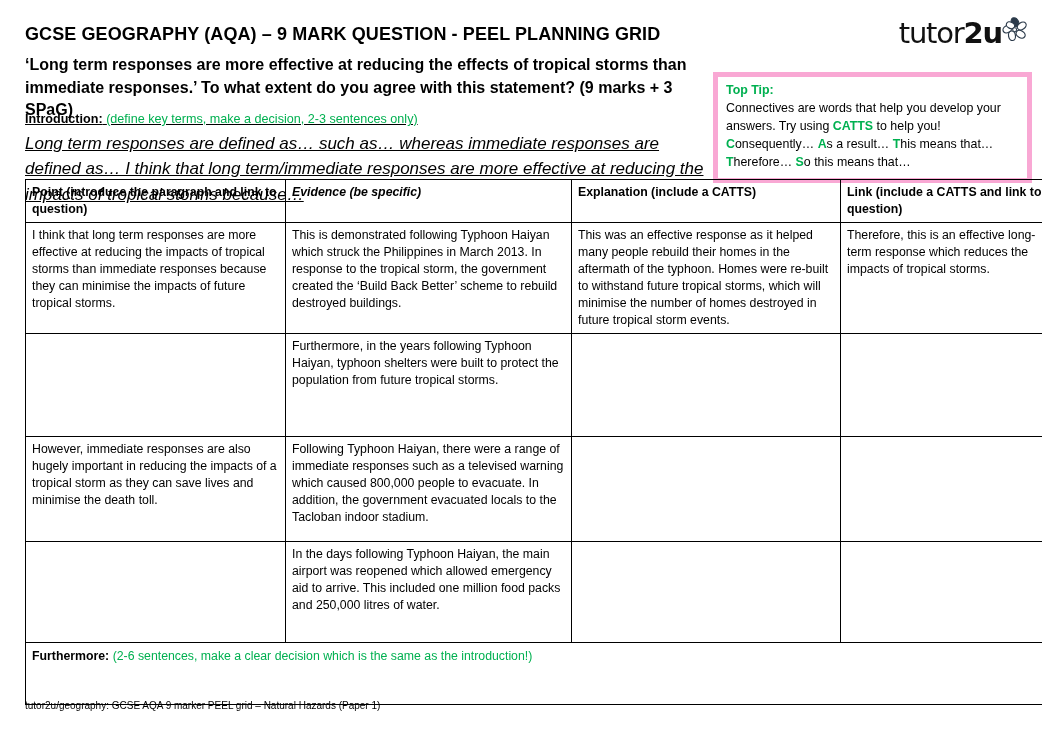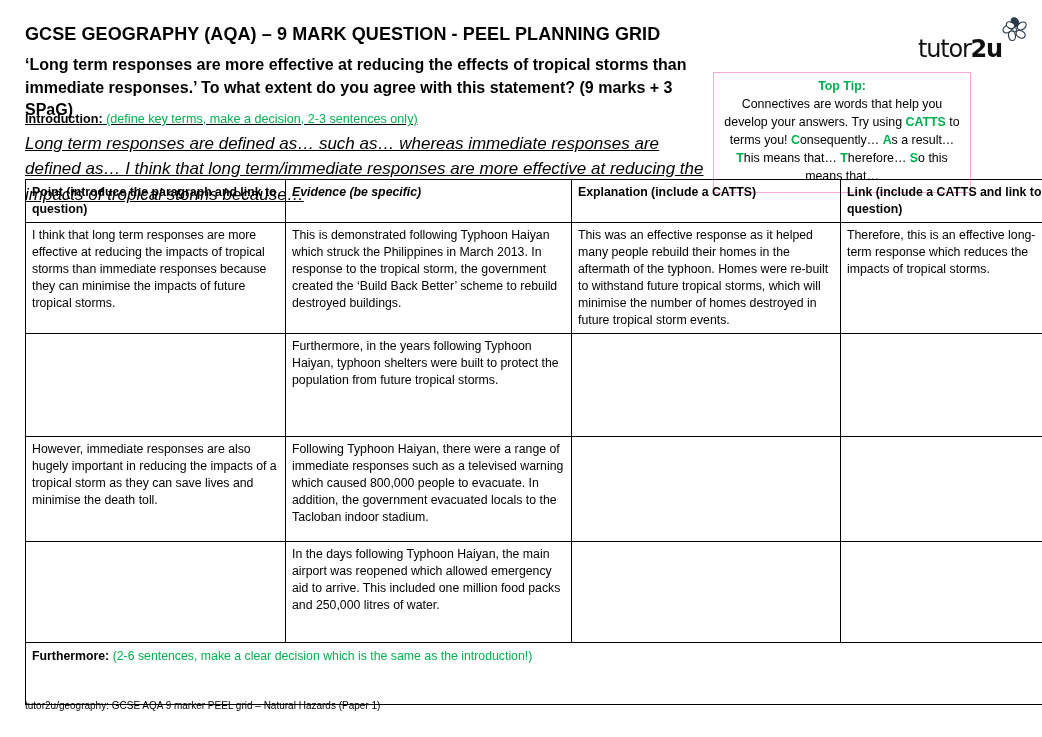--- a/index.html
+++ b/index.html
@@ -49,26 +49,25 @@
     right: 8px;
     top: 14px;
     width: 148px;
     height: 48px;
   }
   .logo-word {
     position: absolute;
     right: 32px;
     top: 0px;
     font-family: "DejaVu Sans", sans-serif;
-    font-size: 24px;
+    font-size: 29px;
     line-height: 38px;
     letter-spacing: -1.2px;
     color: #111111;
     font-weight: 400;
-    margin-top: 16px;
   }
   .logo-word b { font-weight: 700; }
   .flower {
     position: absolute;
     right: 4px;
     top: 0px;
     width: 30px;
     height: 30px;
   }
 
@@ -90,27 +89,26 @@
     line-height: 1.5;
     margin-top: 1px;
   }
   .u { text-decoration: underline; }
 
   
   .tip {
     position: absolute;
     left: 713px;
     top: 72px;
-    width: 258px;
+    width: 319px;
     box-sizing: border-box;
-    border: 1px solid #f9a8d4;
+    border: 5px solid #f9a8d4;
     padding: 5px 8px 6px 8px;
     font-size: 12.4px;
     line-height: 1.45;
-    text-align: center;
   }
   .tip-title {
     color: #00B050;
     font-weight: bold;
   }
 
   
   .grid {
     position: absolute;
     left: 25px;
@@ -173,21 +171,21 @@
         <ellipse cx="16" cy="29" rx="4.6" ry="6.4" transform="rotate(170 16 29)"></ellipse>
         <ellipse cx="10" cy="20" rx="4.6" ry="6.4" transform="rotate(-120 10 20)"></ellipse>
         <ellipse cx="14" cy="15" rx="4.2" ry="5.8" transform="rotate(-65 14 15)"></ellipse>
       </g>
       <circle cx="19.5" cy="21" r="2.6" fill="#ffffff" stroke="#2b3a4a" stroke-width="1.4"></circle>
     </svg>
   </div>
 
   <div class="tip">
     <div class="tip-title">Top Tip:</div>
-    <div><span>Connectives are words that help you develop your answers. Try using </span><span class="green" style="font-weight:bold">CATTS</span><span> to terms you!</span>
+    <div><span>Connectives are words that help you develop your answers. Try using </span><span class="green" style="font-weight:bold">CATTS</span><span> to help you!</span>
       <span><span class="green" style="font-weight:bold">C</span><span>onsequently… </span><span class="green" style="font-weight:bold">A</span><span>s a result… </span><span class="green" style="font-weight:bold">T</span><span>his means that… </span><span class="green" style="font-weight:bold">T</span><span>herefore… </span><span class="green" style="font-weight:bold">S</span><span>o this means that…</span></span>
     </div>
   </div>
 
   <div class="intro">
     <div><span class="lbl">Introduction:</span>
       <span class="green">(define key terms, make a decision, 2-3 sentences only)</span></div>
     <div class="intro-body"><span>Long term responses are defined as… such as… whereas immediate responses are defined as… I think that </span><span class="u">long term/immediate responses </span><span>are more effective at reducing the impacts of tropical storms because…</span></div>
   </div>
 

